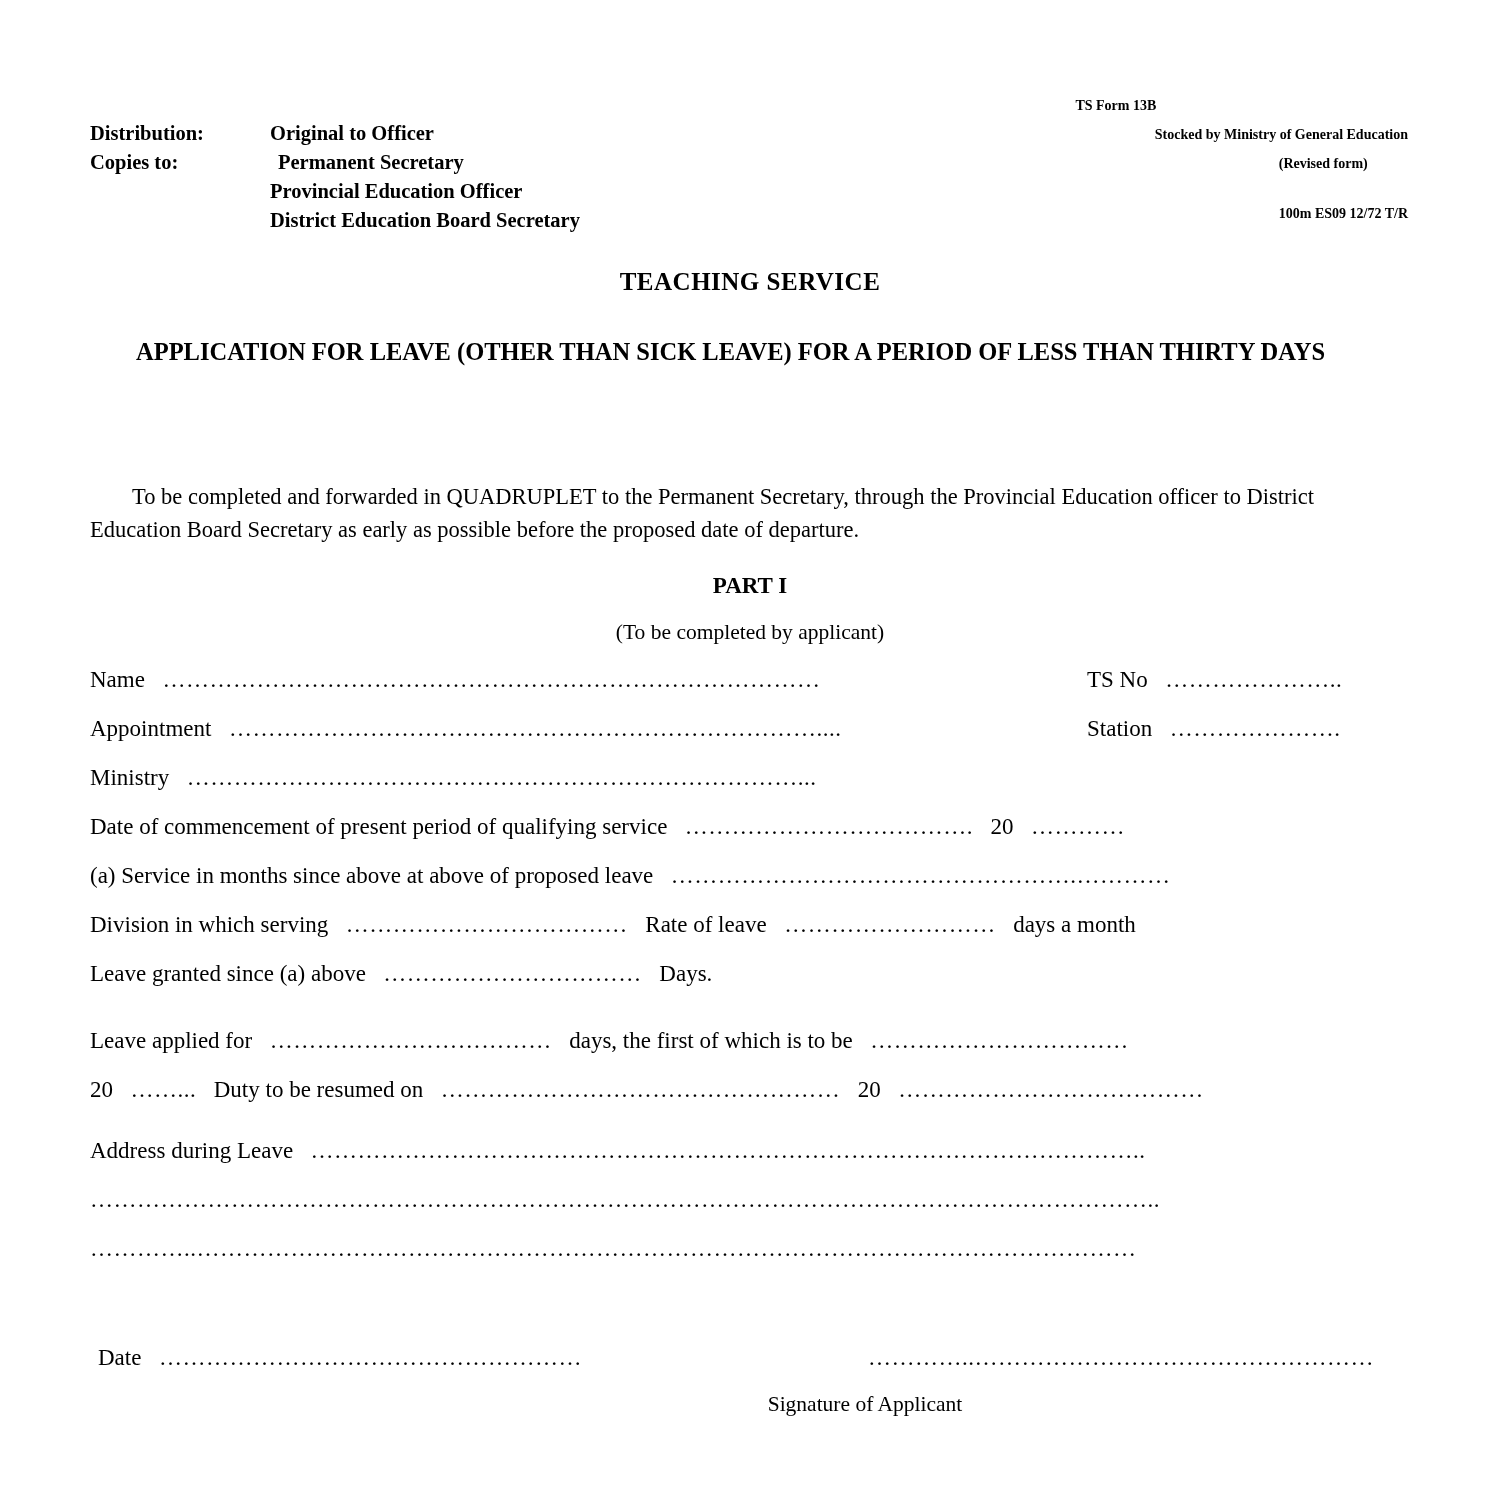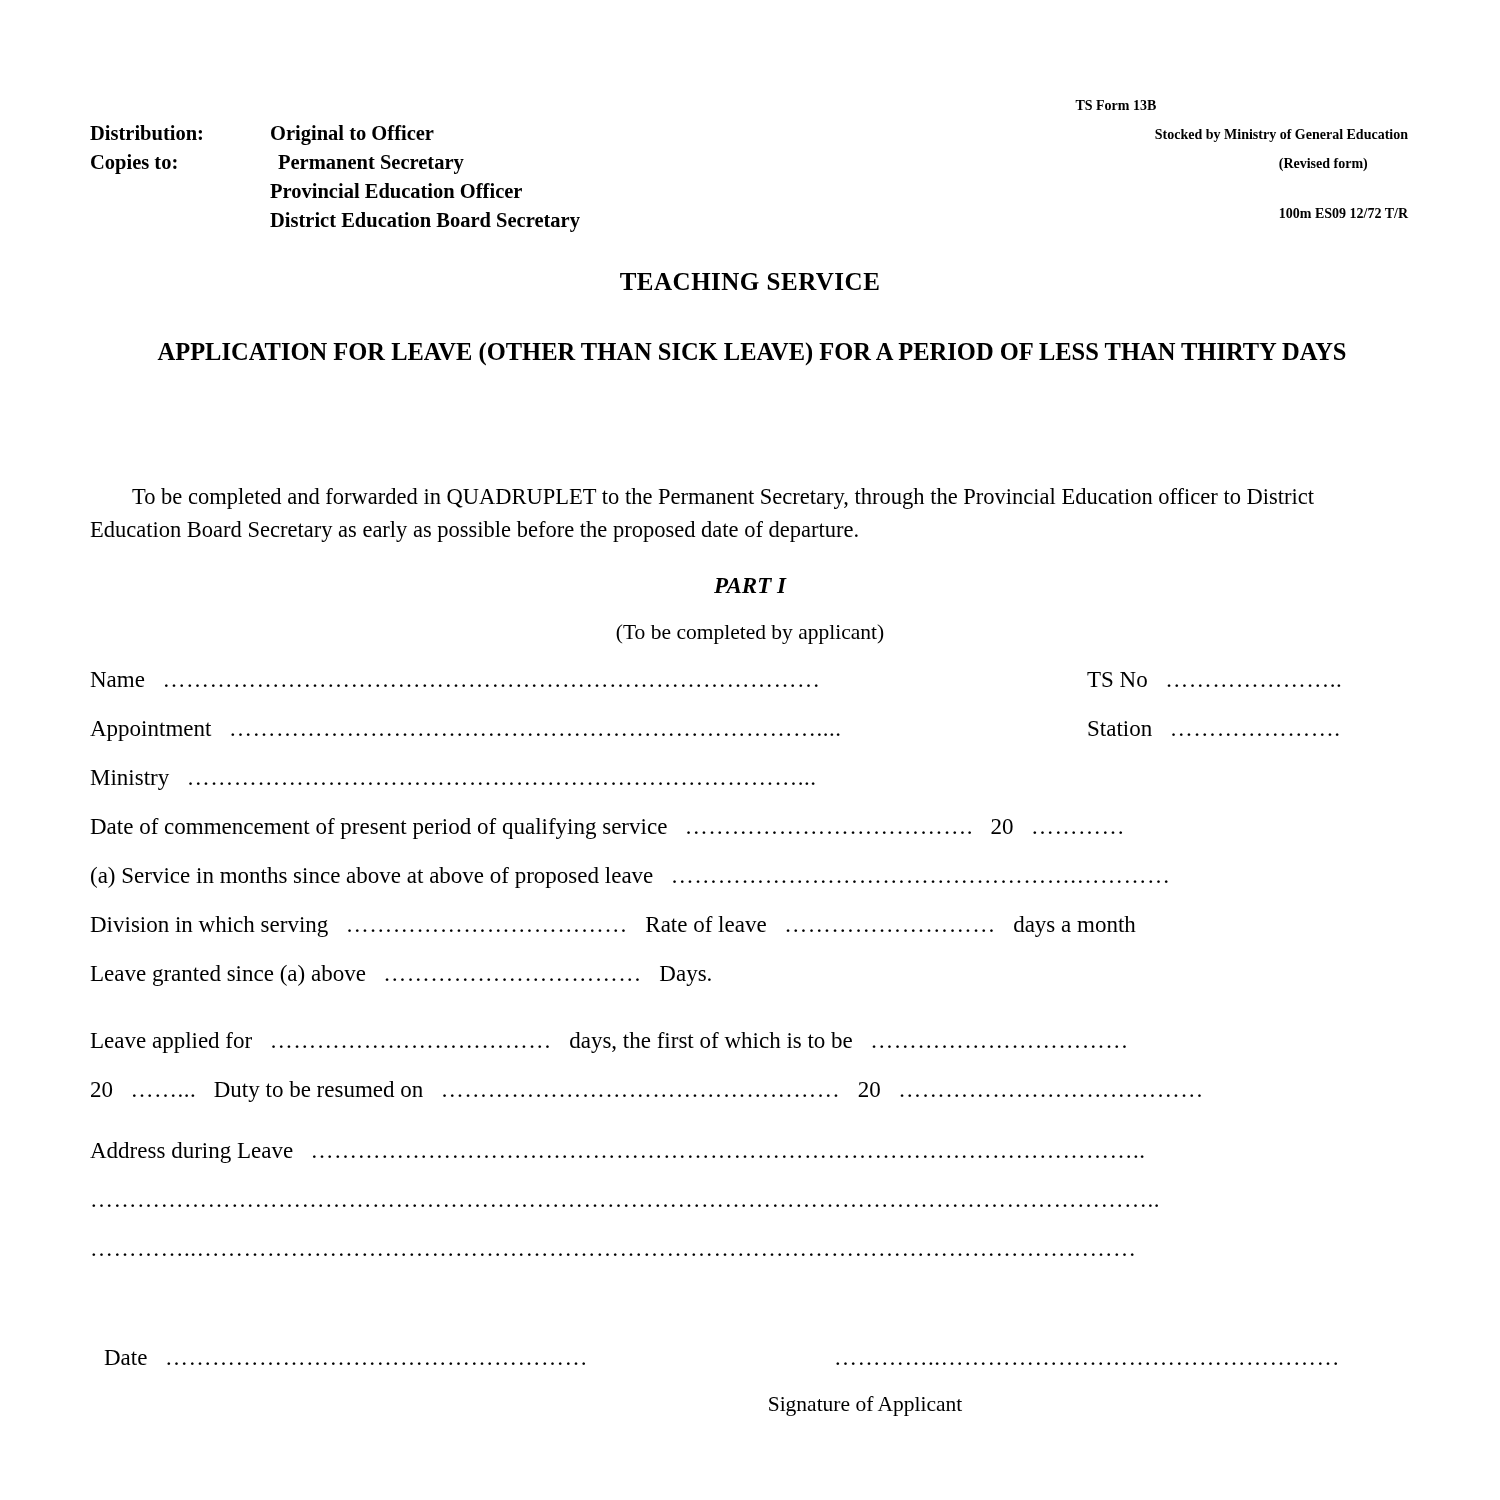--- a/index.html
+++ b/index.html
@@ -87,23 +87,23 @@
     left: 0;
     right: 0;
     text-align: center;
     font-weight: bold;
     font-size: 25px;
     letter-spacing: 0.5px;
   }
   .title-sub {
     position: absolute;
     top: 336px;
-    left: 144px;
+    left: 136px;
     right: 140px;
-    text-align: center;
+    text-align: left;
     font-weight: bold;
     font-size: 24.5px;
     line-height: 32px;
   }
   .title-note {
     position: absolute;
     top: 404px;
     left: 0;
     right: 0;
     text-align: center;
@@ -124,21 +124,20 @@
 
   
   .part-i-heading {
     position: absolute;
     top: 573px;
     left: 0;
     right: 0;
     text-align: center;
     font-weight: bold;
     font-size: 23px;
-    font-style: italic;
   }
   .part-i-note {
     position: absolute;
     top: 620px;
     left: 0;
     right: 0;
     text-align: center;
     font-size: 21.5px;
   }
 
@@ -175,24 +174,25 @@
   }
   .gap-sm { display: inline-block; width: 6px; }
 
   .spacer-12 { height: 12px; }
   .spacer-18 { height: 18px; }
 
   
   .sig-row {
     position: absolute;
     top: 1345px;
-    left: 104px;
+    left: 98px;
     right: 90px;
     font-size: 23px;
     display: flex;
+    gap: 40px;
   }
   .sig-left {
     flex: 0 0 730px;
     white-space: nowrap;
   }
   .sig-right {
     flex: 1 1 auto;
     white-space: nowrap;
     text-align: left;
   }

